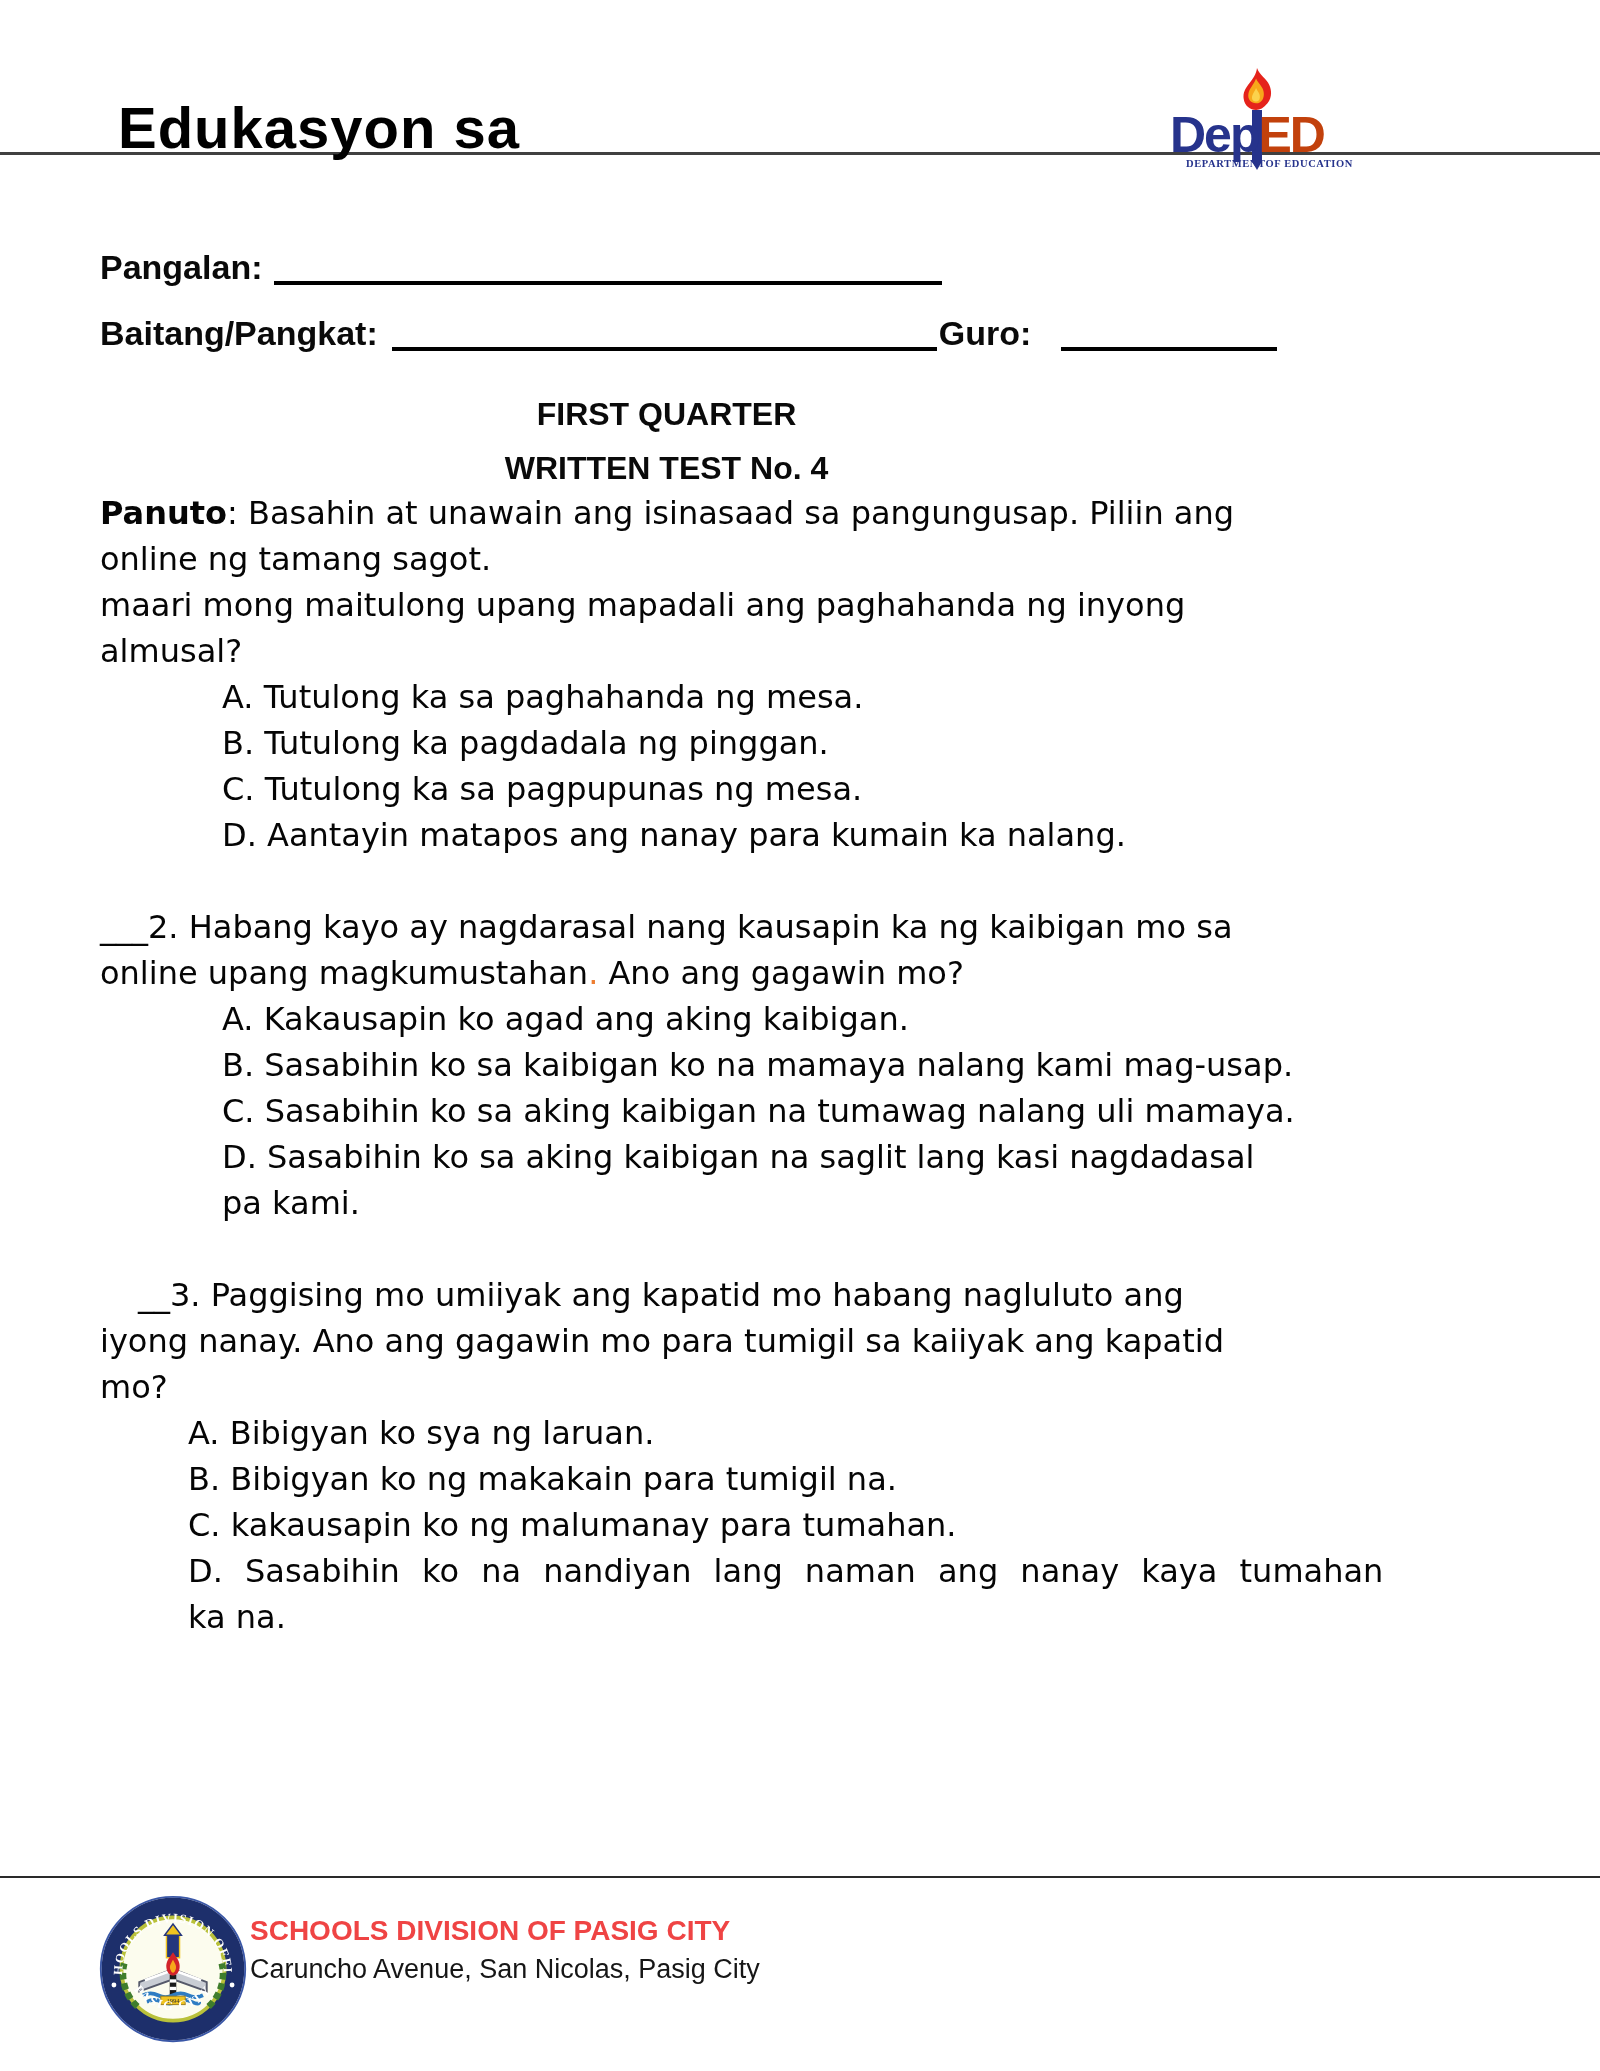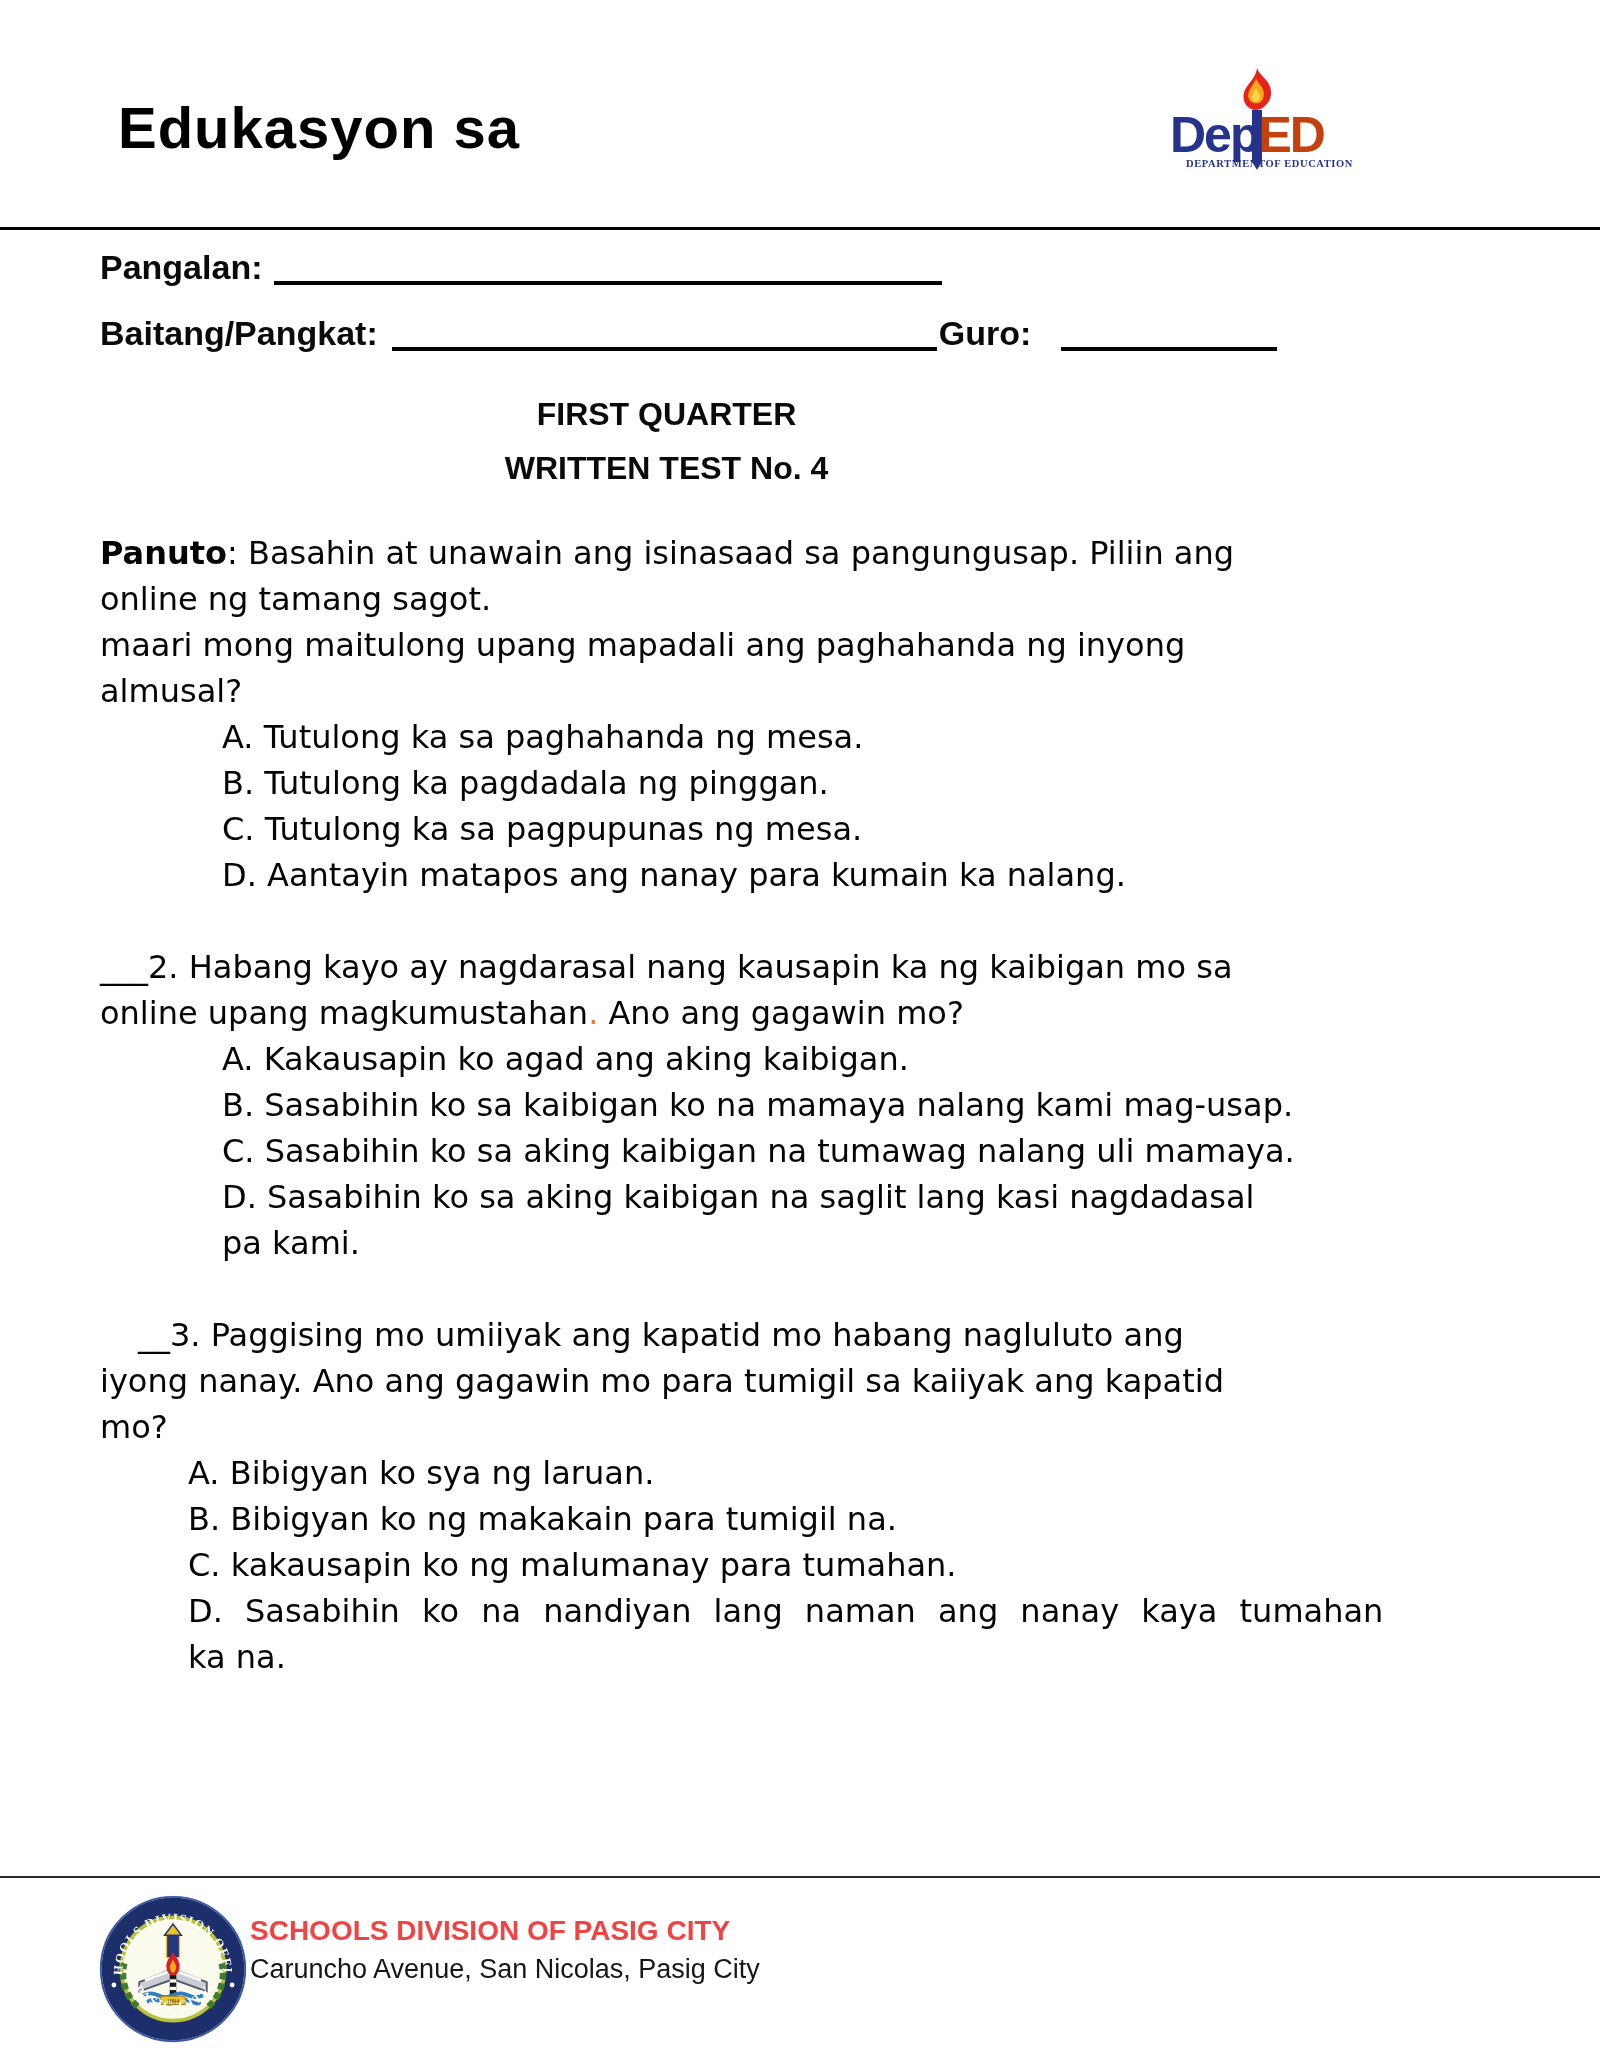--- a/index.html
+++ b/index.html
@@ -3,21 +3,21 @@
 <meta charset="utf-8">
 <style>
   * { margin:0; padding:0; box-sizing:border-box; }
   html,body { background:#ffffff; }
   .page {
     position:relative; width:1600px; height:2071px; background:#ffffff;
     overflow:hidden; color:#0a0a0a;
     font-family:"DejaVu Sans", sans-serif;
   }
   
-  .header { position:absolute; left:0; top:0; width:1600px; height:230px; border-bottom:3px solid #000000; }
+  .header { position:absolute; left:0; top:0; width:1600px; height:155px; border-bottom:3px solid #404040; }
   .doc-title-clip {
     position:absolute; left:118px; top:94px; height:68px; overflow:hidden;
     font-family:"Liberation Sans", sans-serif; font-weight:bold; font-size:58px; line-height:68px;
     letter-spacing:1px; color:#000;
   }
   .deped-logo { position:absolute; left:1148px; top:70px; width:205px; height:104px; font-family:"Liberation Sans", sans-serif; }
   .deped-word { position:absolute; left:22px; top:36px; white-space:nowrap; font-weight:bold; font-size:50px; letter-spacing:-2px; }
   .deped-dep { color:#26338C; }
   .deped-ed  { color:#c2410c; }
   .deped-torch { position:absolute; left:104px; top:40px; width:10px; height:60px; background:#26338C;
@@ -33,21 +33,21 @@
   .fill-line { display:inline-block; border-bottom:4px solid #000; height:30px; transform:translateY(6px); margin-left:12px; }
   .fill-name  { width:668px; }
   .fill-grade { width:545px; margin-left:14px; }
   .guro-label { margin-left:2px; }
   .fill-guro  { width:216px; margin-left:30px; }
   .center-head { text-align:center; padding-right:70px; font-family:"Liberation Sans", sans-serif;
     font-weight:bold; font-size:32px; line-height:44px; }
   .head-quarter { margin-top:34px; }
   .head-testno  { margin-top:10px; }
   
-  .body-text { margin-top:40px; font-size:32px; line-height:46px; color:#050505; }
+  .body-text { font-size:32px; line-height:46px; color:#050505; }
   .bl { white-space:nowrap; }
   .b-label { font-weight:bold; }
   .ind-q1   { padding-left:52px; }
   .ind-opt  { padding-left:122px; }
   .ind-q3   { padding-left:38px; }
   .ind-opt3 { padding-left:88px; }
   .blank-gap { height:46px; }
   .spread { word-spacing:12px; }
   .dot-orange { color:#ED7D31; }
   

